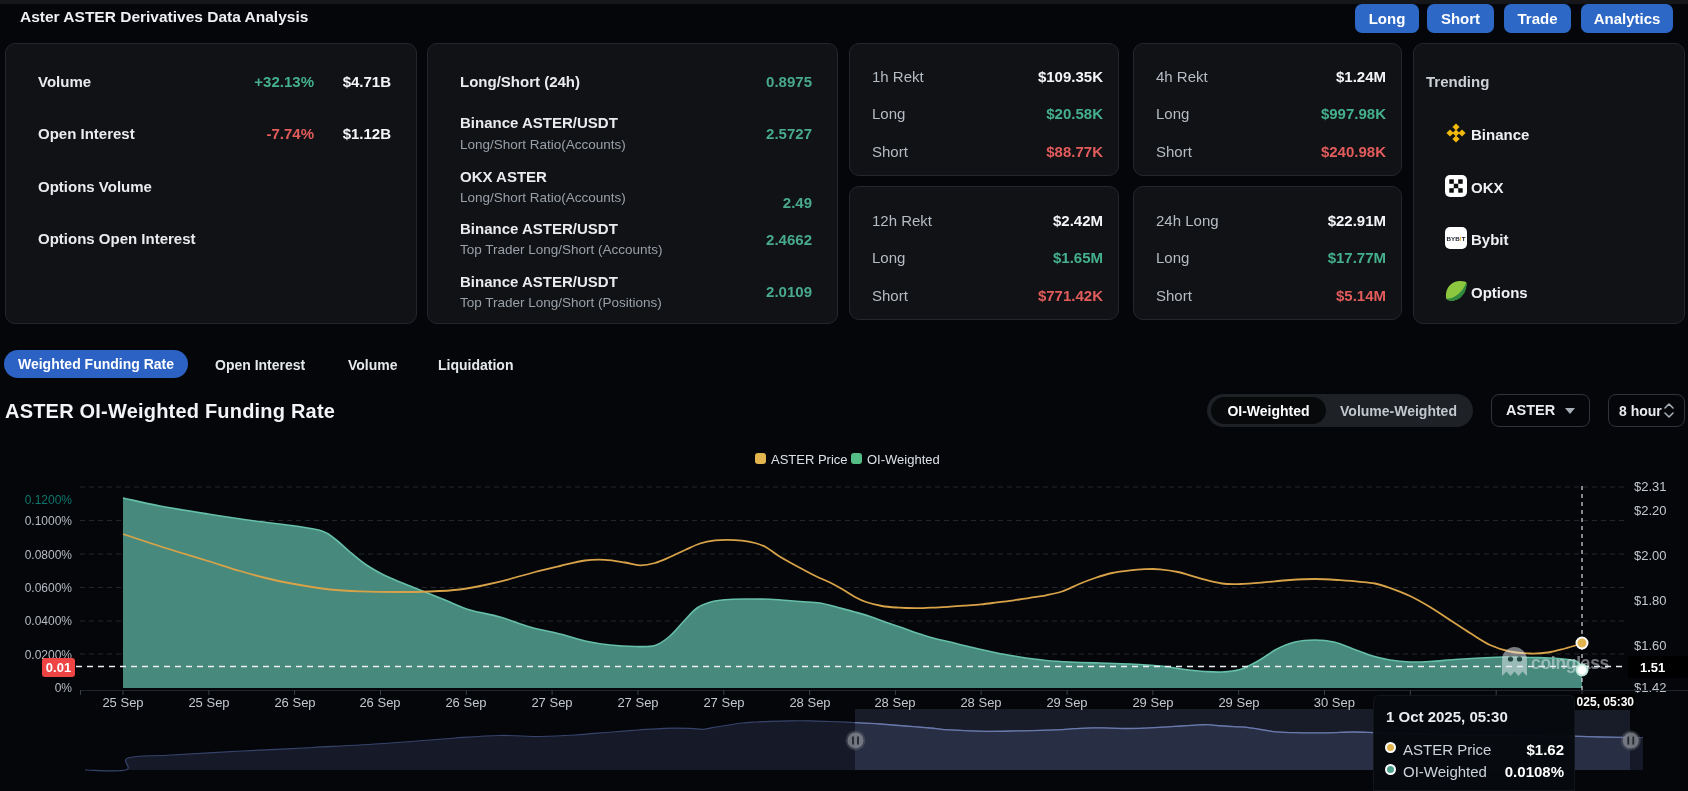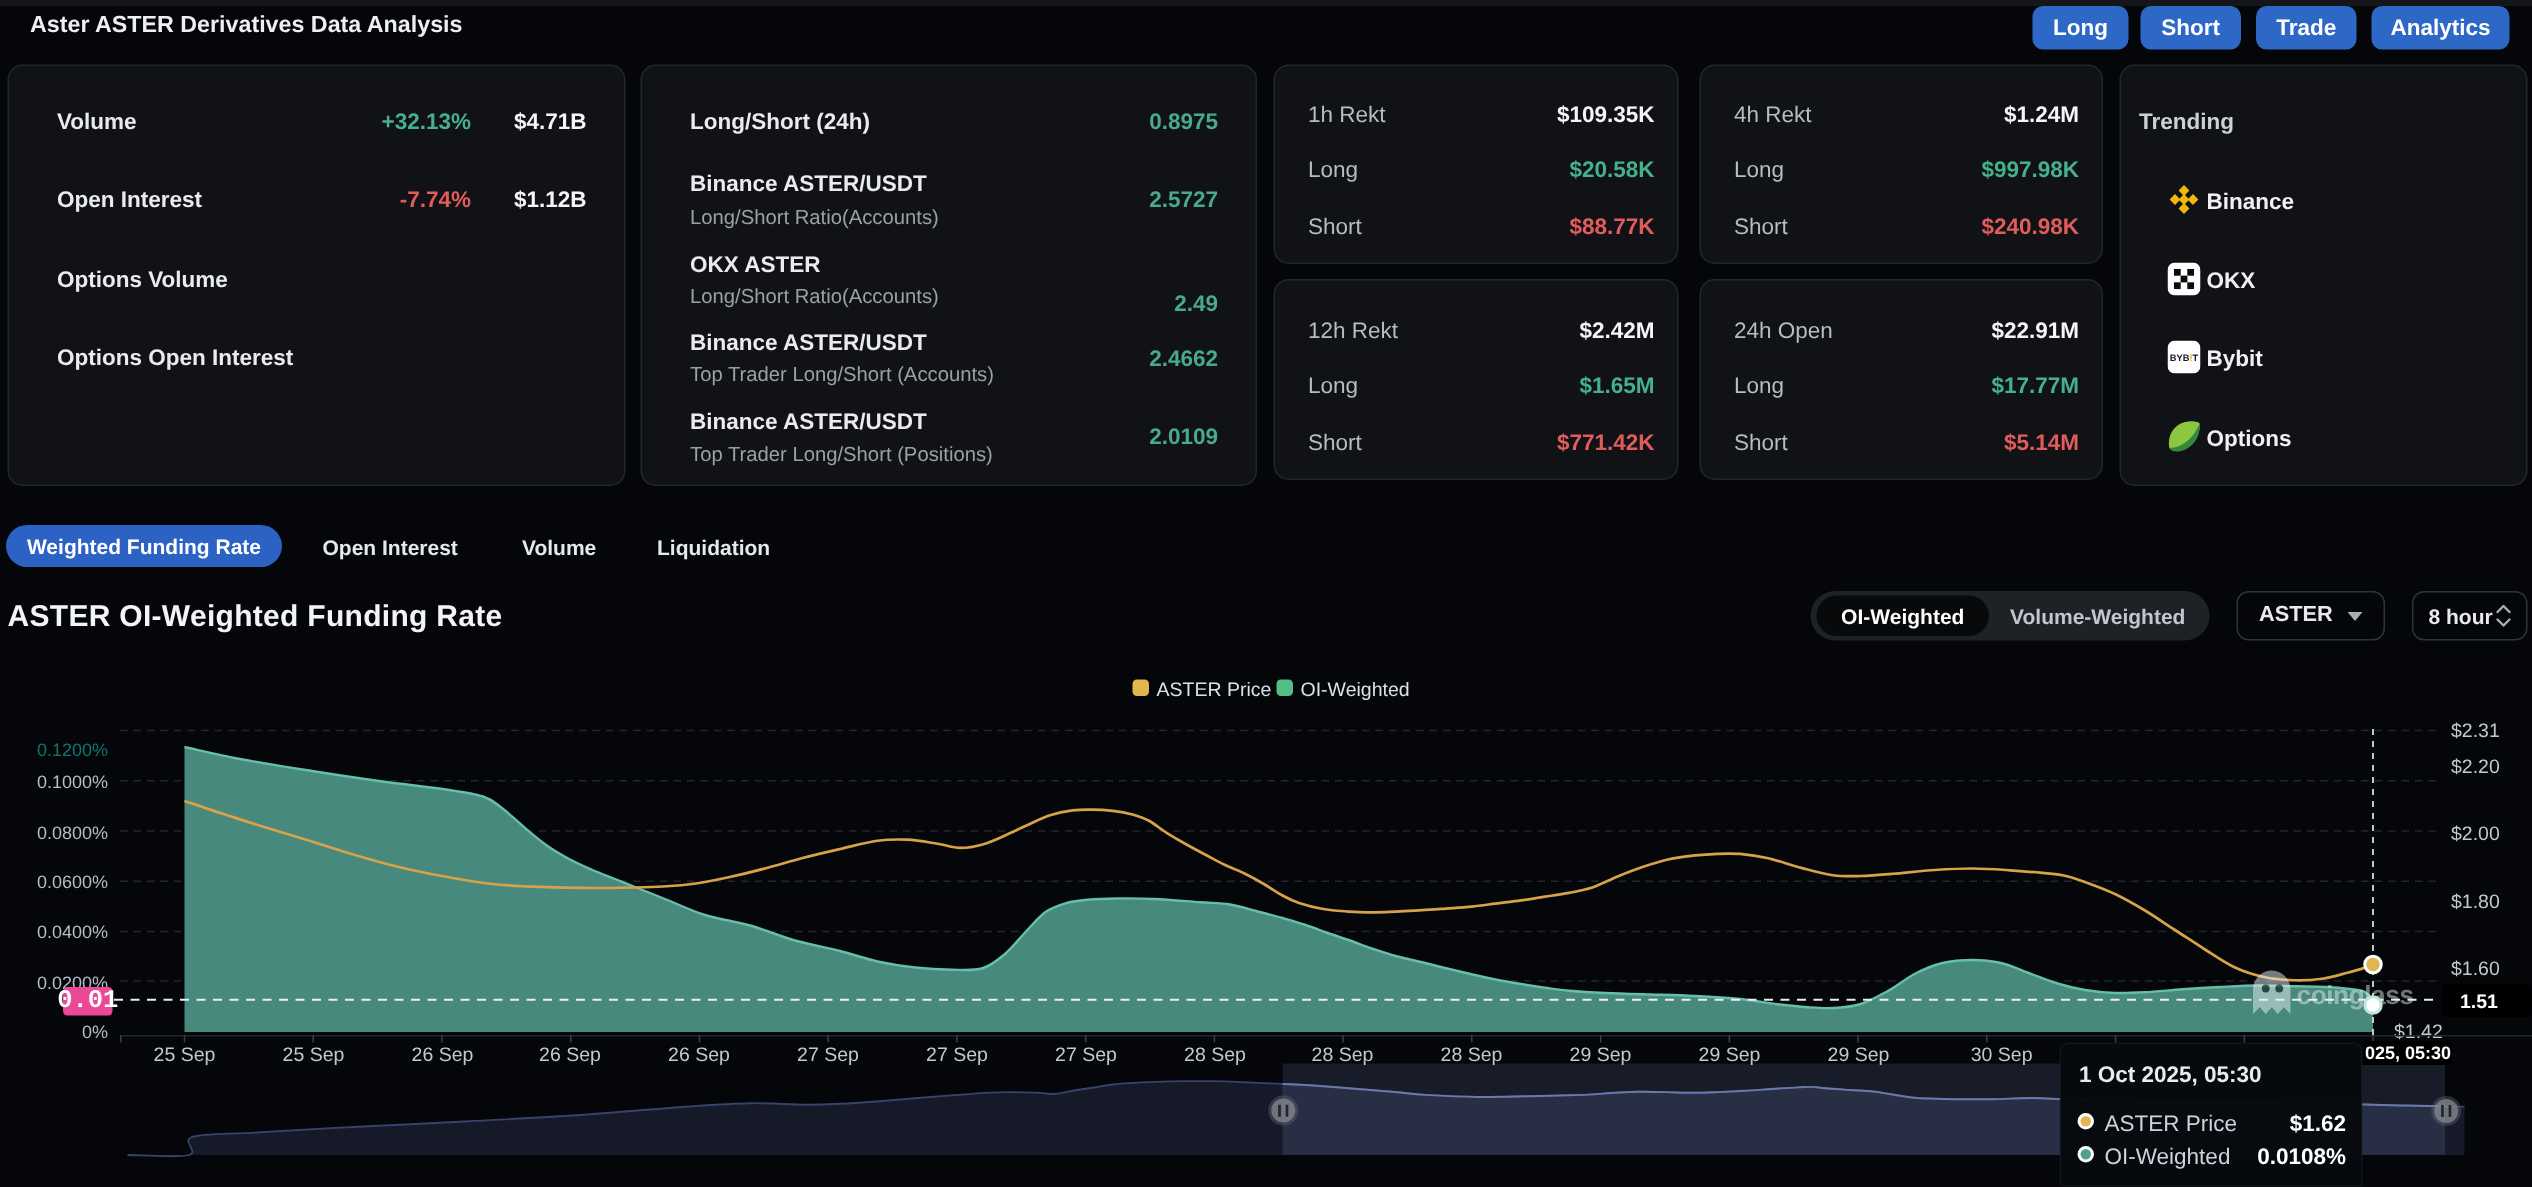--- a/index.html
+++ b/index.html
@@ -73,21 +73,21 @@
 </div>
 <div class="card" style="left:849px;top:186px;width:270px;height:134px;">
   <div class="abs gray" style="left:22px;top:25px;">12h Rekt</div>
   <div class="abs val r" style="left:113px;top:25px;width:140px;">$2.42M</div>
   <div class="abs gray" style="left:22px;top:62px;">Long</div>
   <div class="abs val grn r" style="left:113px;top:62px;width:140px;">$1.65M</div>
   <div class="abs gray" style="left:22px;top:100px;">Short</div>
   <div class="abs val red r" style="left:113px;top:100px;width:140px;">$771.42K</div>
 </div>
 <div class="card" style="left:1133px;top:186px;width:269px;height:134px;">
-  <div class="abs gray" style="left:22px;top:25px;">24h Open</div>
+  <div class="abs gray" style="left:22px;top:25px;">24h Long</div>
   <div class="abs val r" style="left:112px;top:25px;width:140px;">$22.91M</div>
   <div class="abs gray" style="left:22px;top:62px;">Long</div>
   <div class="abs val grn r" style="left:112px;top:62px;width:140px;">$17.77M</div>
   <div class="abs gray" style="left:22px;top:100px;">Short</div>
   <div class="abs val red r" style="left:112px;top:100px;width:140px;">$5.14M</div>
 </div>
 
 <div class="card" style="left:1413px;top:43px;width:272px;height:281px;">
   <div class="abs" style="left:12px;top:29px;font-size:15px;font-weight:700;color:#ccd1d6;">Trending</div>
   <div class="abs" style="left:31px;top:78px;width:22px;height:22px;">
@@ -162,21 +162,21 @@
 <div class="abs r" style="left:0;top:581px;width:72px;font-size:12px;color:#b7bcc3;">0.0600%</div>
 <div class="abs r" style="left:0;top:614px;width:72px;font-size:12px;color:#b7bcc3;">0.0400%</div>
 <div class="abs r" style="left:0;top:648px;width:72px;font-size:12px;color:#b7bcc3;">0.0200%</div>
 <div class="abs r" style="left:0;top:681px;width:72px;font-size:12px;color:#b7bcc3;">0%</div>
 
 <div class="abs" style="left:1634px;top:479px;font-size:13px;color:#c3c8cf;">$2.31</div>
 <div class="abs" style="left:1634px;top:503px;font-size:13px;color:#c3c8cf;">$2.20</div>
 <div class="abs" style="left:1634px;top:548px;font-size:13px;color:#c3c8cf;">$2.00</div>
 <div class="abs" style="left:1634px;top:593px;font-size:13px;color:#c3c8cf;">$1.80</div>
 <div class="abs" style="left:1634px;top:638px;font-size:13px;color:#c3c8cf;">$1.60</div>
-<div class="abs" style="left:1596px;top:680px;font-size:13px;color:#c3c8cf;">$1.42</div>
+<div class="abs" style="left:1634px;top:680px;font-size:13px;color:#c3c8cf;">$1.42</div>
 
 <svg class="abs" style="left:0;top:0;" width="1688" height="791" viewBox="0 0 1688 791">
 
   <g stroke="#23262d" stroke-width="1" stroke-dasharray="5,4">
     <line x1="80" y1="487" x2="1628" y2="487"></line>
     <line x1="80" y1="520.5" x2="1628" y2="520.5"></line>
     <line x1="80" y1="554" x2="1628" y2="554"></line>
     <line x1="80" y1="587.5" x2="1628" y2="587.5"></line>
     <line x1="80" y1="621" x2="1628" y2="621"></line>
     <line x1="80" y1="654" x2="1628" y2="654"></line>
@@ -259,21 +259,21 @@
 <div class="abs" style="left:608px;top:695px;width:60px;text-align:center;font-size:13px;color:#c3c8cf;">27 Sep</div>
 <div class="abs" style="left:694px;top:695px;width:60px;text-align:center;font-size:13px;color:#c3c8cf;">27 Sep</div>
 <div class="abs" style="left:780px;top:695px;width:60px;text-align:center;font-size:13px;color:#c3c8cf;">28 Sep</div>
 <div class="abs" style="left:865px;top:695px;width:60px;text-align:center;font-size:13px;color:#c3c8cf;">28 Sep</div>
 <div class="abs" style="left:951px;top:695px;width:60px;text-align:center;font-size:13px;color:#c3c8cf;">28 Sep</div>
 <div class="abs" style="left:1037px;top:695px;width:60px;text-align:center;font-size:13px;color:#c3c8cf;">29 Sep</div>
 <div class="abs" style="left:1123px;top:695px;width:60px;text-align:center;font-size:13px;color:#c3c8cf;">29 Sep</div>
 <div class="abs" style="left:1209px;top:695px;width:60px;text-align:center;font-size:13px;color:#c3c8cf;">29 Sep</div>
 <div class="abs" style="left:1295px;top:695px;width:60px;text-align:right;font-size:13px;color:#c3c8cf;">30 Sep</div>
 
-<div class="abs" style="left:42px;top:658px;width:33px;height:19px;background:#ec4899;border-radius:3px;color:#fff;font-size:17px;font-weight:700;display:flex;align-items:center;justify-content:center;font-family:Liberation Mono, monospace;">0.01</div>
+<div class="abs" style="left:42px;top:658px;width:33px;height:19px;background:#ef4444;border-radius:3px;color:#fff;font-size:13px;font-weight:700;display:flex;align-items:center;justify-content:center;">0.01</div>
 <div class="abs" style="left:1628px;top:656px;width:60px;height:22px;background:#000;border-radius:3px;color:#fff;font-size:13px;font-weight:700;display:flex;align-items:center;padding-left:12px;">1.51</div>
 <div class="abs" style="left:1575px;top:694px;width:60px;height:16px;background:#000;color:#fff;font-size:12px;font-weight:700;line-height:16px;overflow:hidden;text-align:right;padding-right:1px;">025, 05:30</div>
 
 <div class="abs" style="left:1373px;top:695px;width:202px;height:96px;background:rgba(6,9,13,0.97);border-radius:6px 6px 0 0;border:1px solid rgba(255,255,255,0.05);">
   <div class="abs" style="left:12px;top:12px;font-size:15px;font-weight:600;color:#e9ecef;">1 Oct 2025, 05:30</div>
   <div class="abs" style="left:11px;top:46px;width:11px;height:11px;border-radius:50%;background:#e3b54e;border:2px solid #fff;"></div>
   <div class="abs" style="left:29px;top:45px;font-size:15px;color:#ced3d9;">ASTER Price</div>
   <div class="abs r" style="left:110px;top:45px;width:80px;font-size:15px;font-weight:700;color:#fff;">$1.62</div>
   <div class="abs" style="left:11px;top:68px;width:11px;height:11px;border-radius:50%;background:#4da38d;border:2px solid #fff;"></div>
   <div class="abs" style="left:29px;top:67px;font-size:15px;color:#ced3d9;">OI-Weighted</div>

